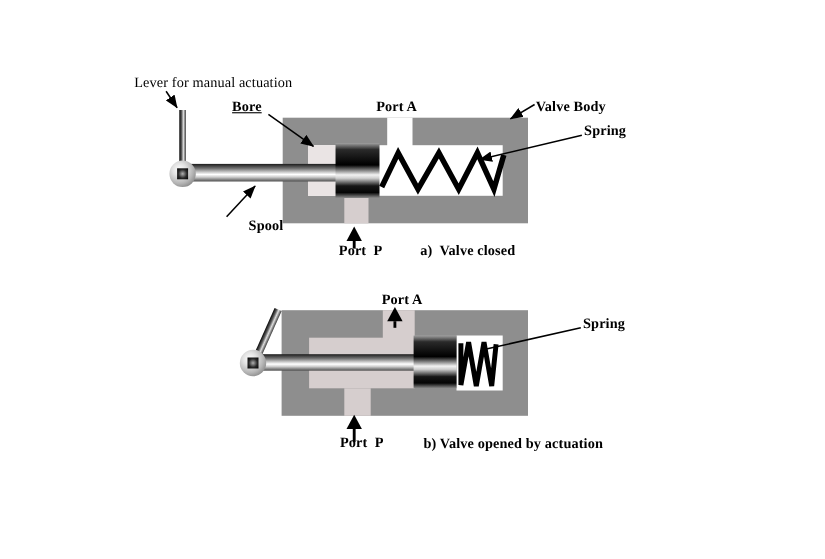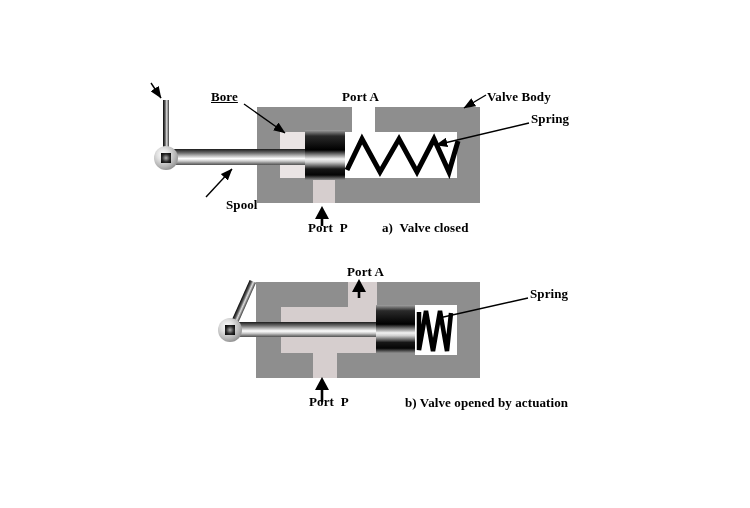--- a/index.html
+++ b/index.html
@@ -69,21 +69,21 @@
   .lbl-bore{left:211px;top:90px;text-decoration:underline;}
   .lbl-porta-a{left:342px;top:90px;}
   .lbl-valvebody{left:487px;top:90px;text-align:center;}
   .lbl-spring-a{left:531px;top:112px;}
   .lbl-spool{left:186px;top:198px;margin-left:40px;}
   .lbl-portp-a{left:308px;top:221px;}
   .lbl-caption-a{left:382px;top:221px;}
   .lbl-porta-b{left:347px;top:265px;}
   .lbl-spring-b{left:530px;top:287px;}
   .lbl-portp-b{left:309px;top:395px;}
-  .lbl-caption-b{left:385px;top:396px;margin-left:20px;}
+  .lbl-caption-b{left:385px;top:396px;}
 </style>
 </head>
 <body>
 
 <div class="canvas">
 
   <div class="abs vbody body-a"></div>
   <div class="abs white-fill notch-a"></div>
   <div class="abs white-fill cavity-a"></div>
   <div class="abs bore-fill bore-a"></div>
@@ -132,20 +132,21 @@
     <g>
       <polygon class="hd" points="359,279 352,292 366,292"></polygon>
       <line class="stem" x1="359" y1="292" x2="359" y2="298"></line>
     </g>
     <g>
       <polygon class="hd" points="322,377 315,390 329,390"></polygon>
       <line class="stem" x1="322" y1="390" x2="322" y2="402"></line>
     </g>
   </svg>
 
+  <div class="lbl regular lbl-lever">Lever for manual actuation</div>
   <div class="lbl lbl-bore">Bore</div>
   <div class="lbl lbl-porta-a">Port A</div>
   <div class="lbl lbl-valvebody">Valve Body</div>
   <div class="lbl lbl-spring-a">Spring</div>
   <div class="lbl lbl-spool">Spool</div>
   <div class="lbl lbl-portp-a">Port  P</div>
   <div class="lbl lbl-caption-a">a)  Valve closed</div>
 
   <div class="lbl lbl-porta-b">Port A</div>
   <div class="lbl lbl-spring-b">Spring</div>

